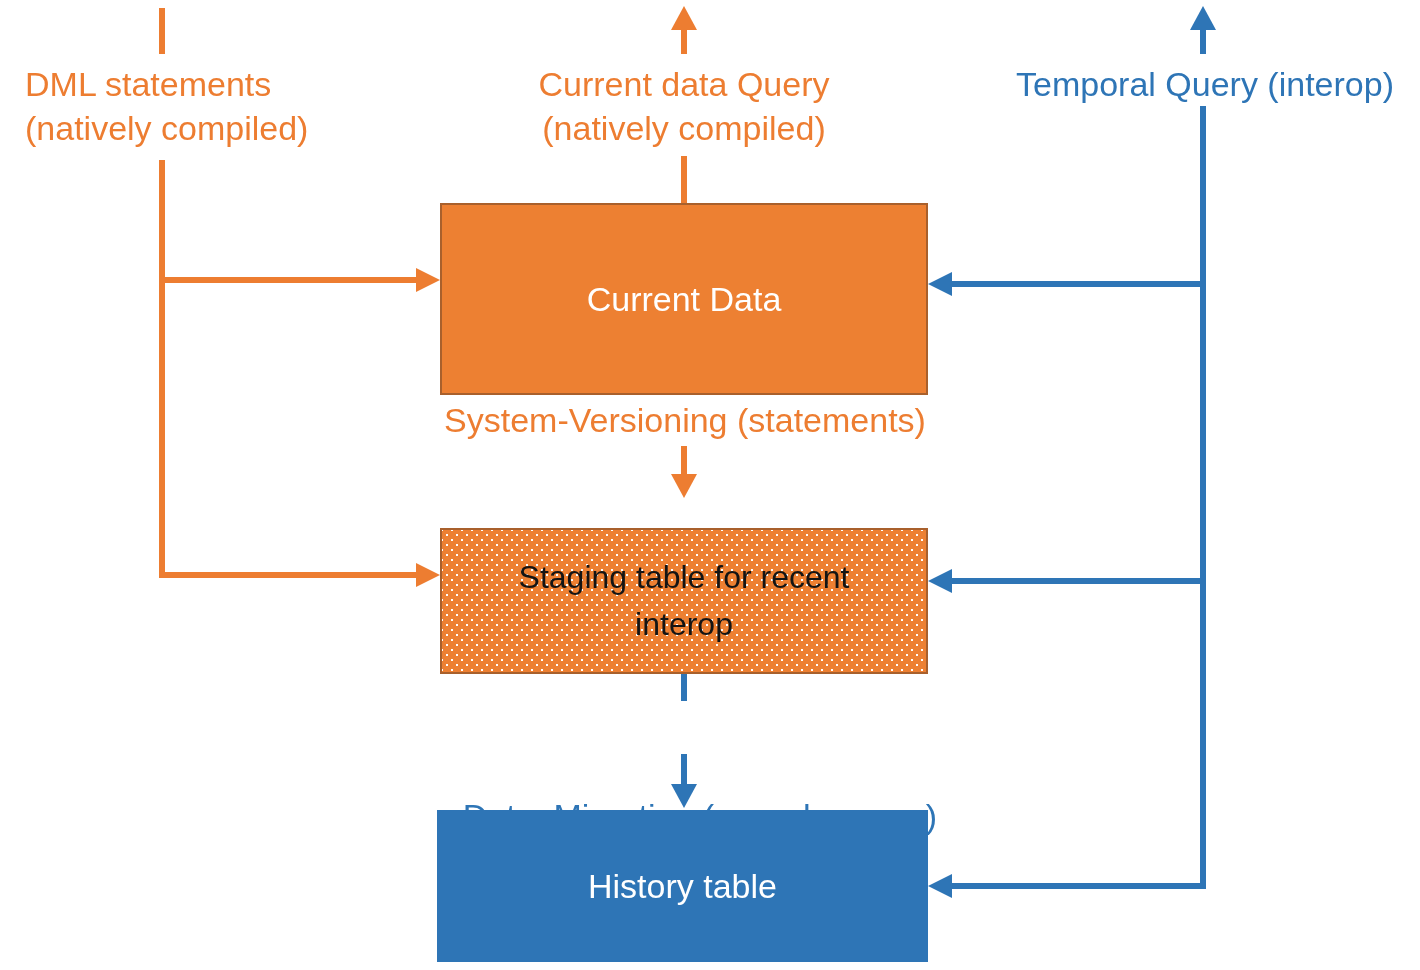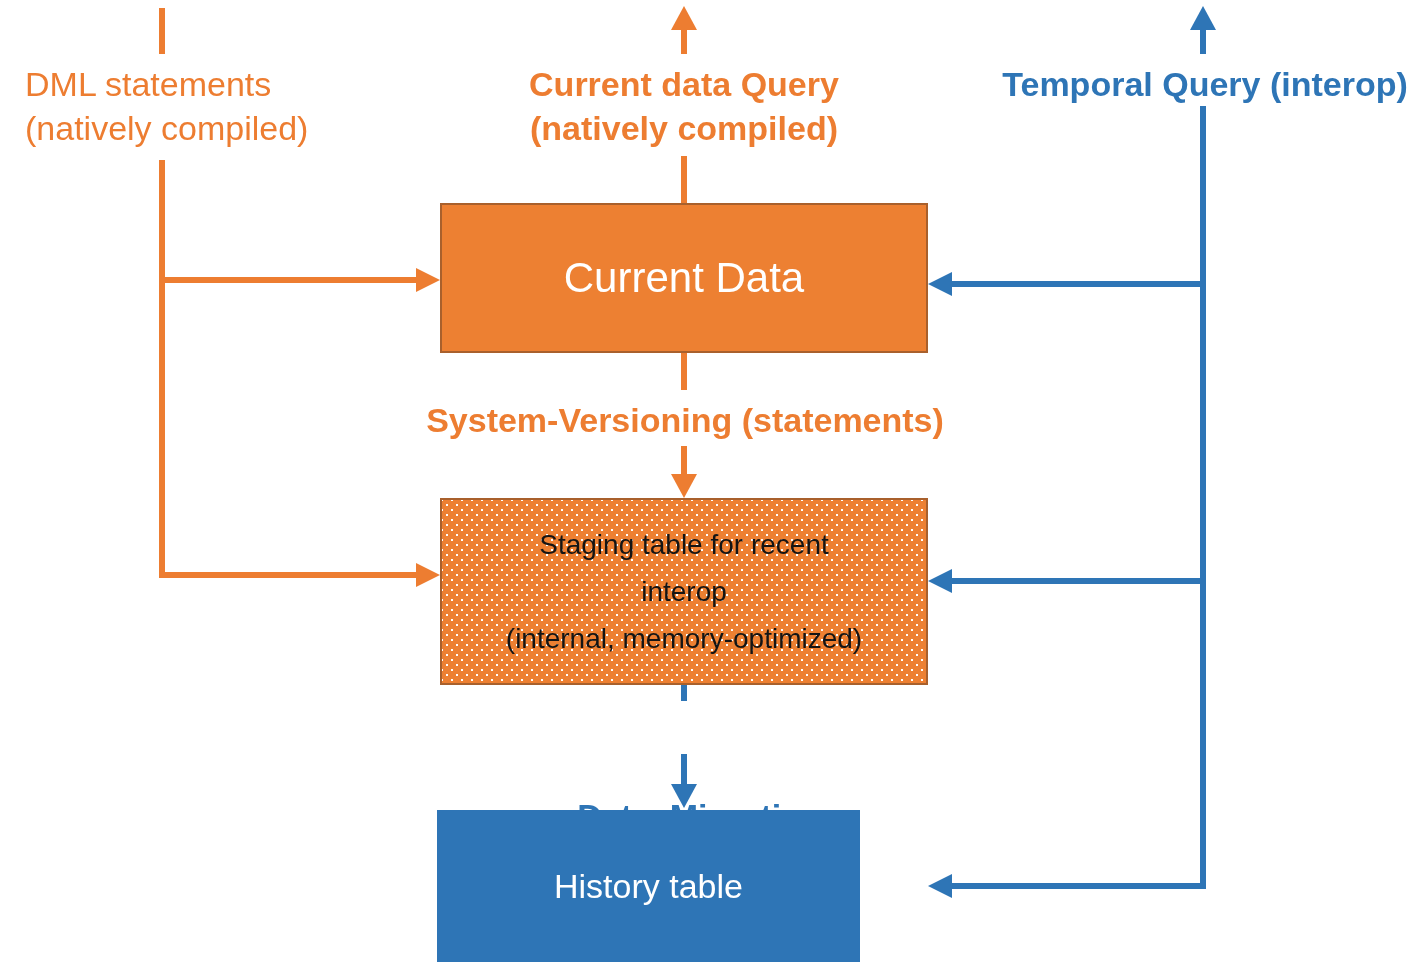--- a/index.html
+++ b/index.html
@@ -16,45 +16,45 @@
   .head.up.orange{border-left:13px solid transparent;border-right:13px solid transparent;border-bottom:24px solid #ED7D31;}
   .head.up.blue{border-left:13px solid transparent;border-right:13px solid transparent;border-bottom:24px solid #2E75B6;}
   .head.down.orange{border-left:13px solid transparent;border-right:13px solid transparent;border-top:24px solid #ED7D31;}
   .head.down.blue{border-left:13px solid transparent;border-right:13px solid transparent;border-top:24px solid #2E75B6;}
   .head.right.orange{border-top:12px solid transparent;border-bottom:12px solid transparent;border-left:24px solid #ED7D31;}
   .head.left.blue{border-top:12px solid transparent;border-bottom:12px solid transparent;border-right:24px solid #2E75B6;}
   
   .lbl{position:absolute;font-size:34px;line-height:44px;}
   .lbl.orange{color:#ED7D31;}
   .lbl.blue{color:#2E75B6;}
-  .center{text-align:center;font-weight:bold;}
+  .center{text-align:center;}
   .presp{white-space:pre-wrap;}
   
   .node{
     position:absolute;display:flex;flex-direction:column;justify-content:center;
     align-items:center;text-align:center;box-sizing:border-box;
   }
   .node.current{
-    left:440px;top:203px;width:488px;height:150px;
+    left:440px;top:203px;width:488px;height:192px;
     background:#ED8032;border:2px solid #A9602C;color:#ffffff;
-    font-size:42px;line-height:46px;
+    font-size:34px;line-height:46px;
   }
   .node.staging{
-    left:440px;top:498px;width:488px;height:187px;
+    left:440px;top:528px;width:488px;height:146px;
     background-color:#ED8032;
     background-image:
       radial-gradient(#ffffff 1.2px, transparent 1.5px),
       radial-gradient(#ffffff 1.2px, transparent 1.5px);
     background-size:10px 10px;
     background-position:0 0,5px 5px;
     border:2px solid #A9602C;color:#141414;
-    font-size:28px;line-height:47px;
+    font-size:32px;line-height:47px;
   }
   .node.history{
-    left:437px;top:810px;width:423px;height:152px;
+    left:437px;top:810px;width:491px;height:152px;
     background:#2E75B6;color:#ffffff;
     font-size:34px;line-height:48px;
   }
 </style>
 </head>
 <body>
 
 <div class="canvas">
 
   <div class="seg o" style="left:159px;top:8px;width:6px;height:46px;"></div>
@@ -108,20 +108,19 @@
     <div>Data  Migration (asynchronous)</div>
   </div>
 
   <div class="node current">
     <div>Current Data</div>
   </div>
 
   <div class="node staging">
     <div>Staging table for recent</div>
     <div>interop</div>
-    <div>(internal, memory-optimized)</div>
   </div>
 
   <div class="node history">
     <div>History table</div>
   </div>
 
 </div>
 
 </body></html>

